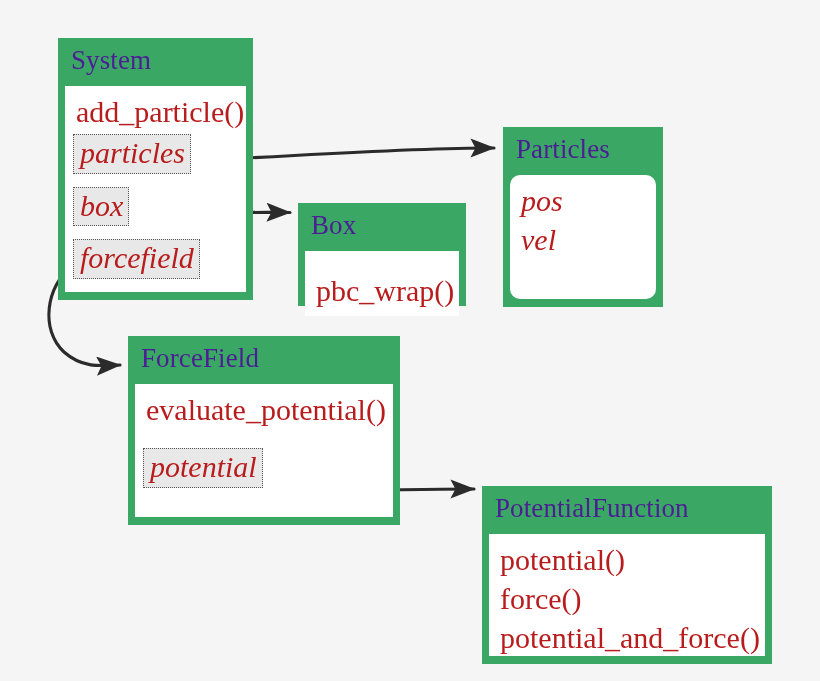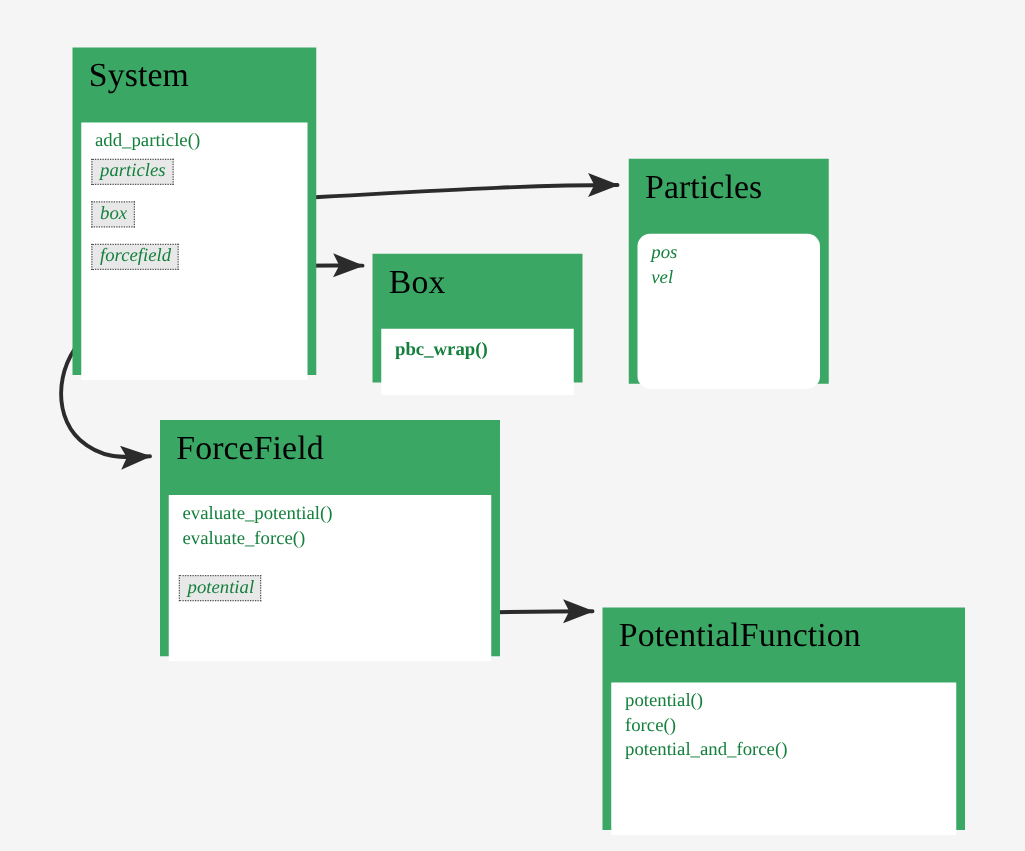--- a/index.html
+++ b/index.html
@@ -17,36 +17,36 @@
   }
 
   
   .cls {
     position: absolute;
     background: #3aa864;
     box-sizing: border-box;
     padding: 0;
   }
   .cls-title {
-    color: #000000;
+    color: #4c1d95;
     font-family: "Liberation Serif", "DejaVu Serif", serif;
     font-size: 27px;
     line-height: 1.0;
-    padding: 9px 0 24px 13px;
+    padding: 9px 0 12px 13px;
     white-space: nowrap;
     letter-spacing: 0.1px;
   }
   .cls-body {
     background: #ffffff;
     margin: 0 7px 7px 7px;
     padding: 6px 0 8px 0;
   }
   .member {
-    font-size: 15px;
-    color: #15803d;
+    font-size: 30px;
+    color: #b91c1c;
     line-height: 1.30;
     padding: 0 6px 0 11px;
     white-space: nowrap;
   }
   .member.method {
     font-style: normal;
   }
   
   .member.attr {
     display: inline-block;
@@ -102,38 +102,37 @@
         <span class="member attr">box</span>
       </div>
       <div style="padding:0; margin-top:6px;">
         <span class="member attr">forcefield</span>
       </div>
     </div>
   </div>
 
   <div class="cls" style="left:298px; top:203px; width:168px; height:103px;">
     <div class="cls-title">Box</div>
-    <div class="cls-body" style="height:37px; padding-top:8px;font-weight:bold;">
+    <div class="cls-body" style="height:37px; padding-top:20px;">
       <div class="member method">pbc_wrap()</div>
     </div>
   </div>
 
   <div class="cls" style="left:503px; top:127px; width:160px; height:180px;">
     <div class="cls-title">Particles</div>
     <div class="cls-body" style="height:110px;border-radius:10px;">
       <div class="member plainattr">pos</div>
       <div class="member plainattr">vel</div>
     </div>
   </div>
 
   <div class="cls" style="left:128px; top:336px; width:272px; height:189px;">
     <div class="cls-title">ForceField</div>
     <div class="cls-body" style="height:119px;">
       <div class="member method">evaluate_potential()</div>
-      <div class="member method">evaluate_force()</div>
       <div style="padding:0; margin-top:16px;">
         <span class="member attr">potential</span>
       </div>
     </div>
   </div>
 
   <div class="cls" style="left:482px; top:486px; width:290px; height:178px;">
     <div class="cls-title">PotentialFunction</div>
     <div class="cls-body" style="height:108px;">
       <div class="member method">potential()</div>

